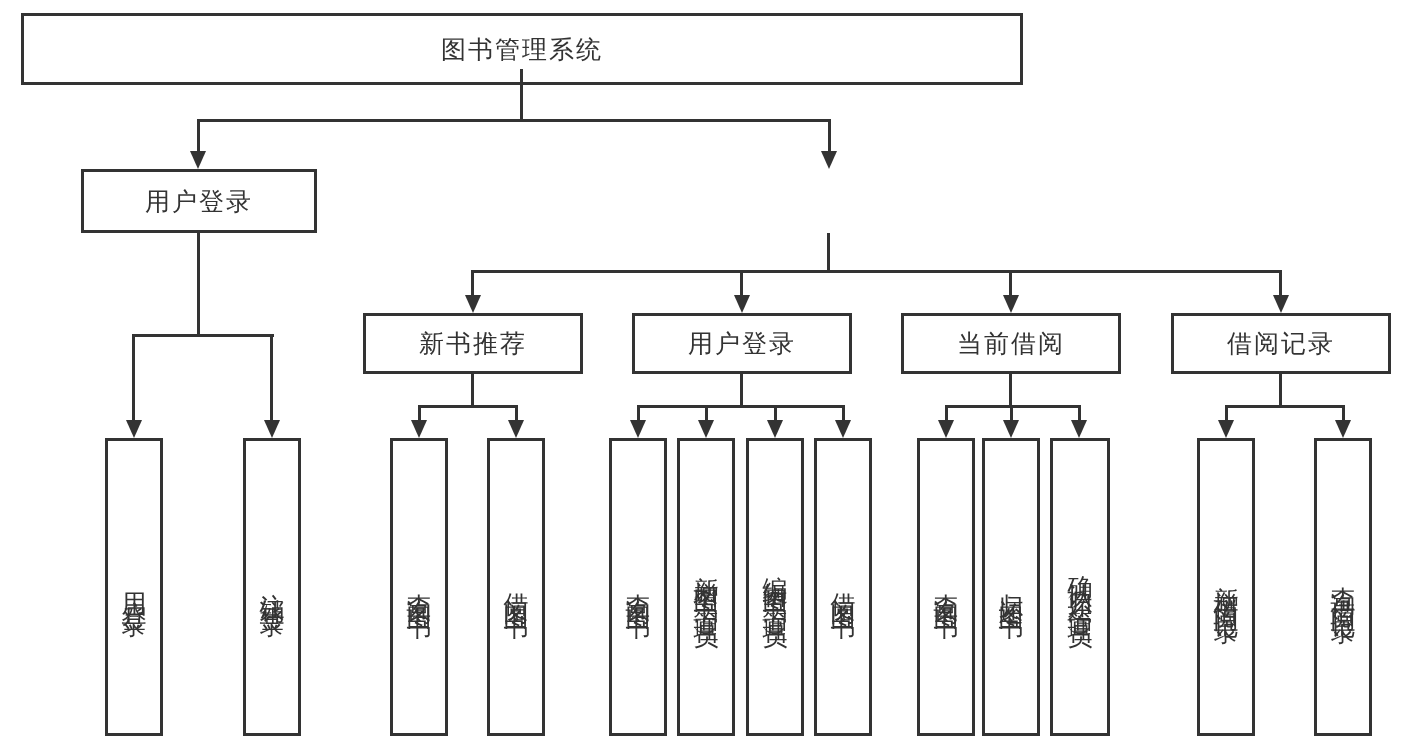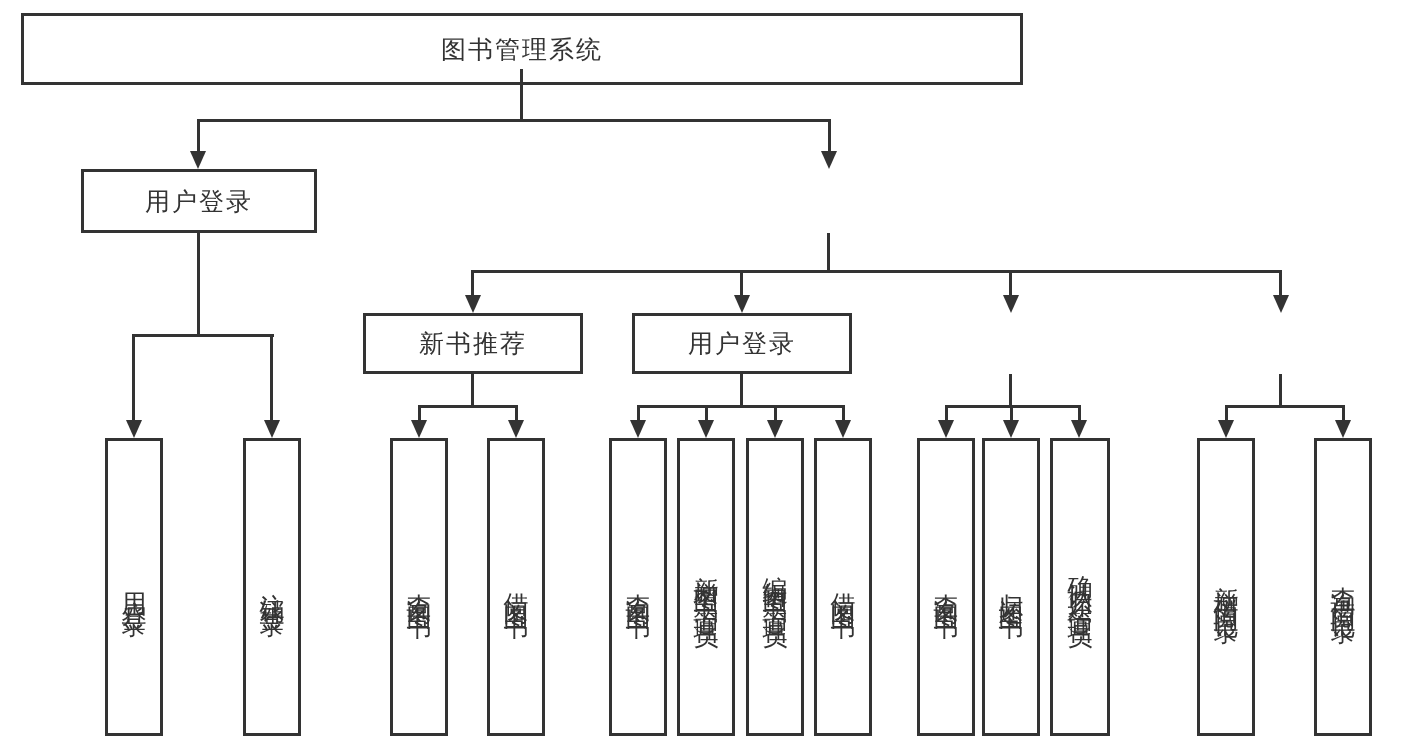--- a/index.html
+++ b/index.html
@@ -65,20 +65,26 @@
   <div class="arrow" style="left:465px;top:295px"></div>
   <div class="arrow" style="left:734px;top:295px"></div>
   <div class="arrow" style="left:1003px;top:295px"></div>
   <div class="arrow" style="left:1273px;top:295px"></div>
 
   <div class="node" style="left:363px;top:313px;width:220px;height:61px">
     <span class="lbl">新书推荐</span>
   </div>
   <div class="node" style="left:632px;top:313px;width:220px;height:61px">
     <span class="lbl">用户登录</span>
+  </div>
+  <div class="node" style="left:901px;top:313px;width:220px;height:61px">
+    <span class="lbl">当前借阅</span>
+  </div>
+  <div class="node" style="left:1171px;top:313px;width:220px;height:61px">
+    <span class="lbl">借阅记录</span>
   </div>
 
   <div class="vline" style="left:471px;top:374px;height:34px"></div>
   <div class="vline" style="left:740px;top:374px;height:34px"></div>
   <div class="vline" style="left:1009px;top:374px;height:34px"></div>
   <div class="vline" style="left:1279px;top:374px;height:34px"></div>
 
   <div class="hline" style="left:418px;top:405px;width:100px"></div>
   <div class="hline" style="left:637px;top:405px;width:208px"></div>
   <div class="hline" style="left:945px;top:405px;width:136px"></div>

